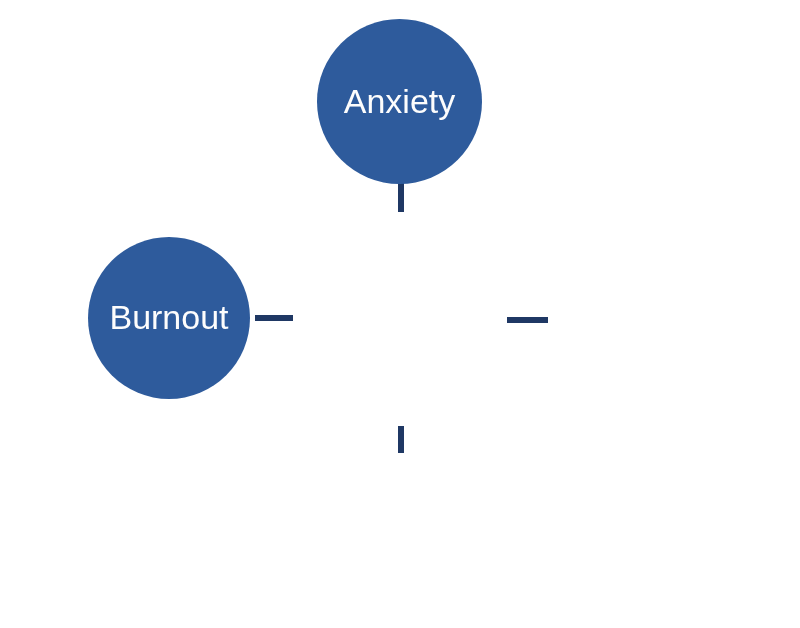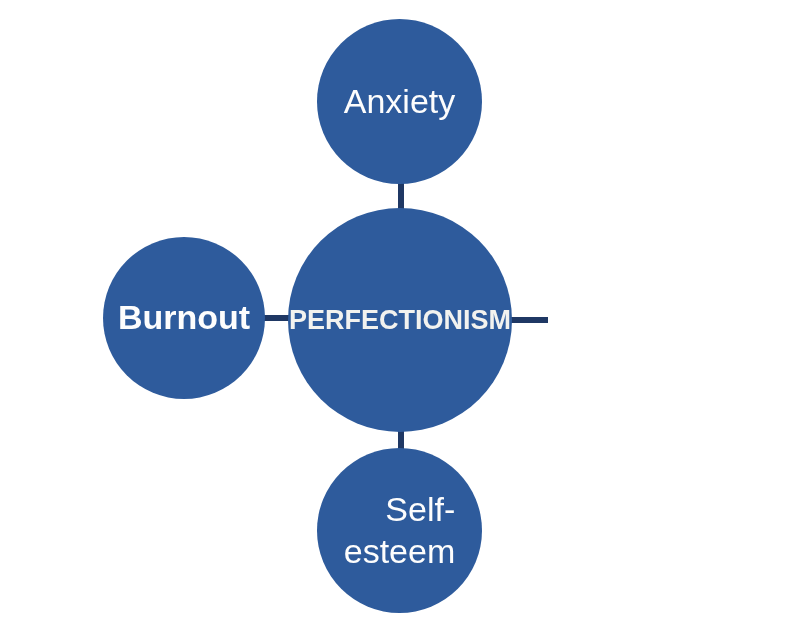--- a/index.html
+++ b/index.html
@@ -14,39 +14,39 @@
     background: var(--background, #ffffff);
     font-family: "Liberation Sans", sans-serif;
   }
   .node {
     position: absolute;
     border-radius: 50%;
     background: var(--node_fill, #2e5b9c);
     display: flex;
     align-items: center;
     justify-content: center;
-    text-align: right;
+    text-align: center;
     z-index: 2;
   }
   .node-label {
     color: var(--node_text, #fdfdfd);
     font-size: 34px;
     line-height: 1.22;
     white-space: pre-line;
   }
   .node.center .node-label {
     color: var(--center_text, #f2f2ef);
     font-weight: bold;
     font-size: 27px;
     letter-spacing: 0px;
     white-space: nowrap;
   }
   .n-top    { left: 317px; top: 19px;  width: 165px; height: 165px; }
   .n-center { left: 288px; top: 208px; width: 224px; height: 224px; }
-  .n-left   { left: 103px;  top: 237px; width: 162px; height: 162px; font-weight: bold; }
+  .n-left   { left: 88px;  top: 237px; width: 162px; height: 162px; }
   .n-right  { left: 543px; top: 238px; width: 164px; height: 164px; }
   .n-bottom { left: 317px; top: 448px; width: 165px; height: 165px; }
   .connector {
     position: absolute;
     background: var(--connector, #1f3864);
     z-index: 1;
   }
   .c-top    { left: 398px; top: 180px; width: 6px;  height: 32px; }
   .c-bottom { left: 398px; top: 426px; width: 6px;  height: 27px; }
   .c-left   { left: 255px; top: 315px; width: 38px; height: 6px;  }
@@ -55,31 +55,24 @@
 </head>
 <body>
 
 <div class="canvas">
 
   <div class="connector c-top"></div>
   <div class="connector c-right"></div>
   <div class="connector c-bottom"></div>
   <div class="connector c-left"></div>
 
-  <div class="node center n-center">
-    <span class="node-label">PERFECTIONISM</span>
-  </div>
 
   <div class="node n-top">
     <span class="node-label">Anxiety</span>
   </div>
 
 
-  <div class="node n-bottom">
-    <span class="node-label">Self-
-esteem</span>
-  </div>
 
   <div class="node n-left">
     <span class="node-label">Burnout</span>
   </div>
 
 </div>
 
 </body></html>

